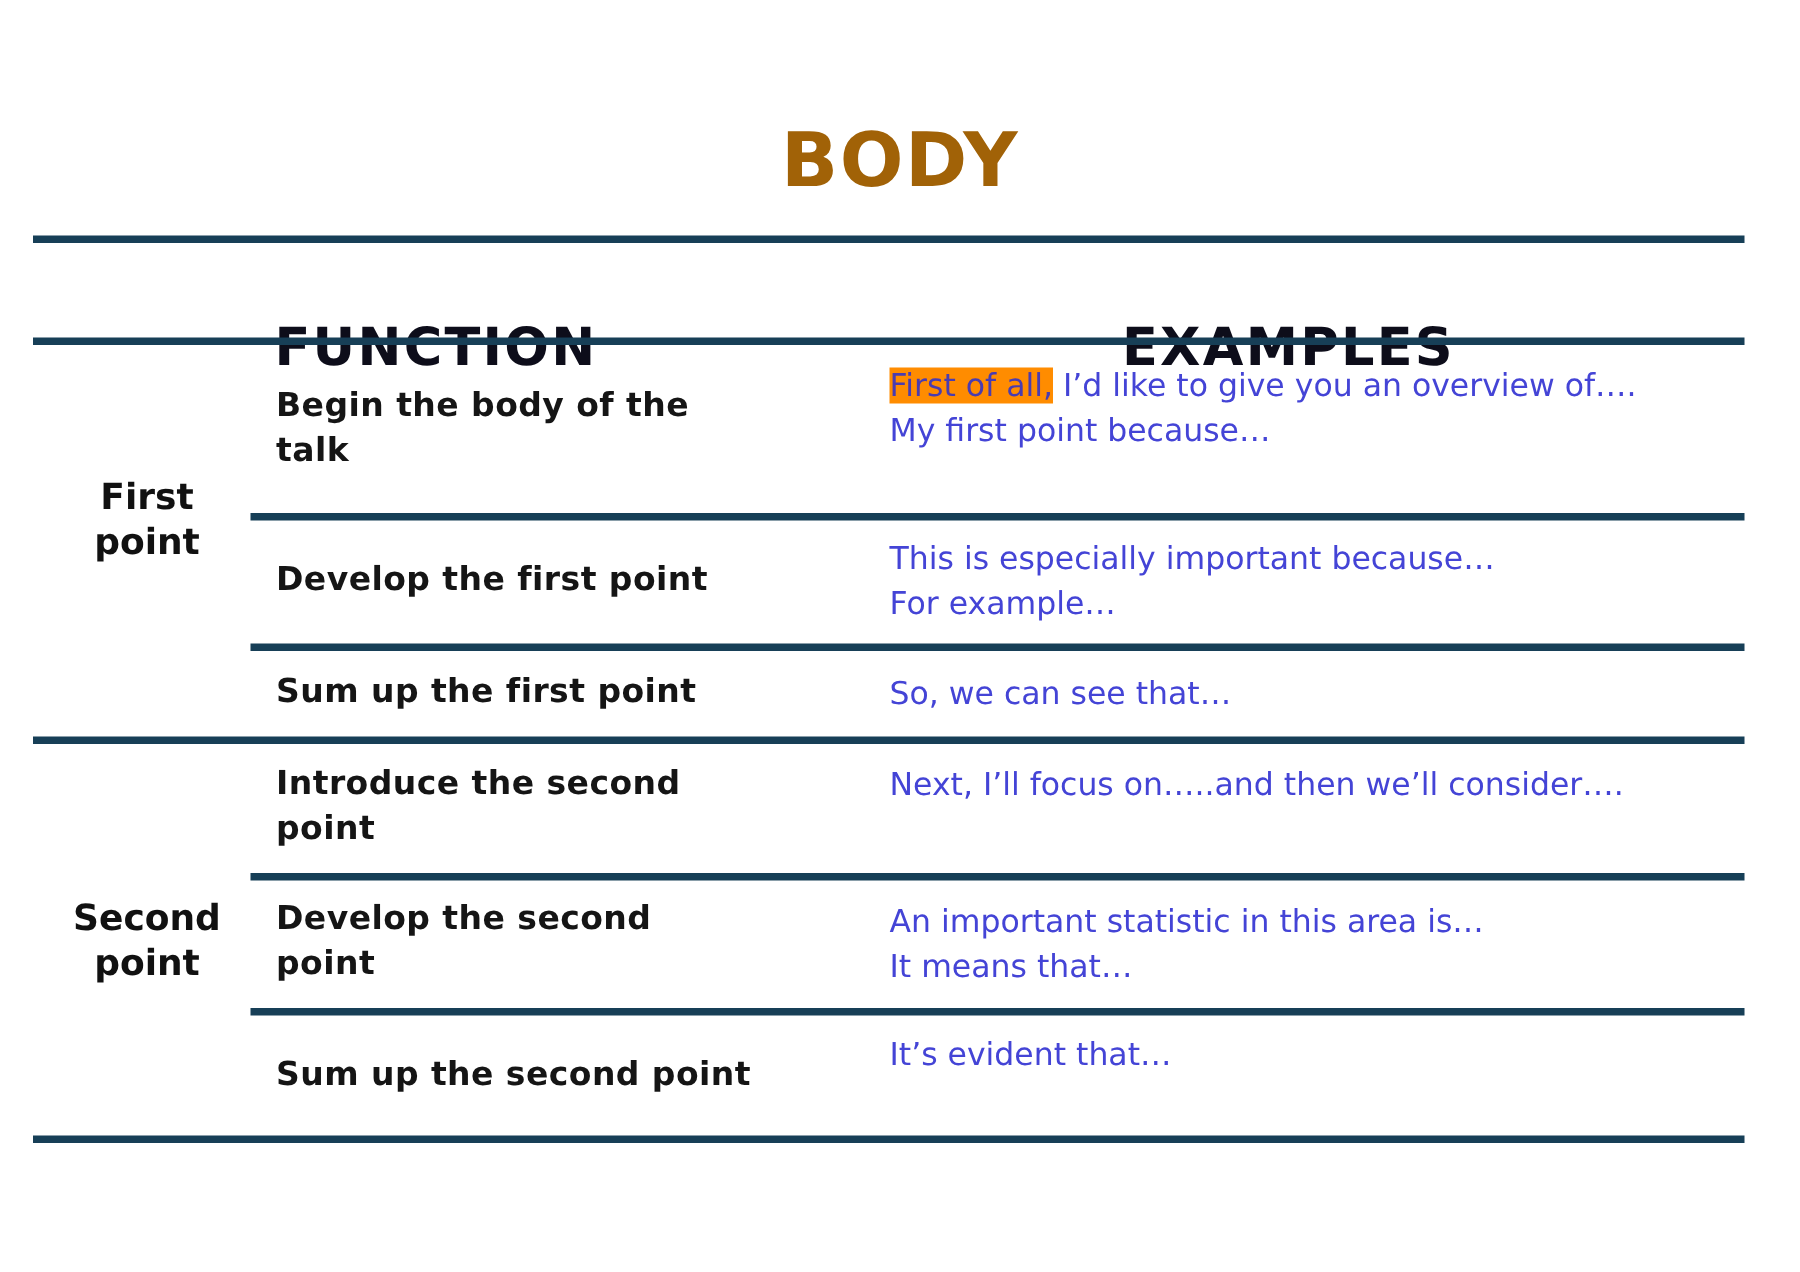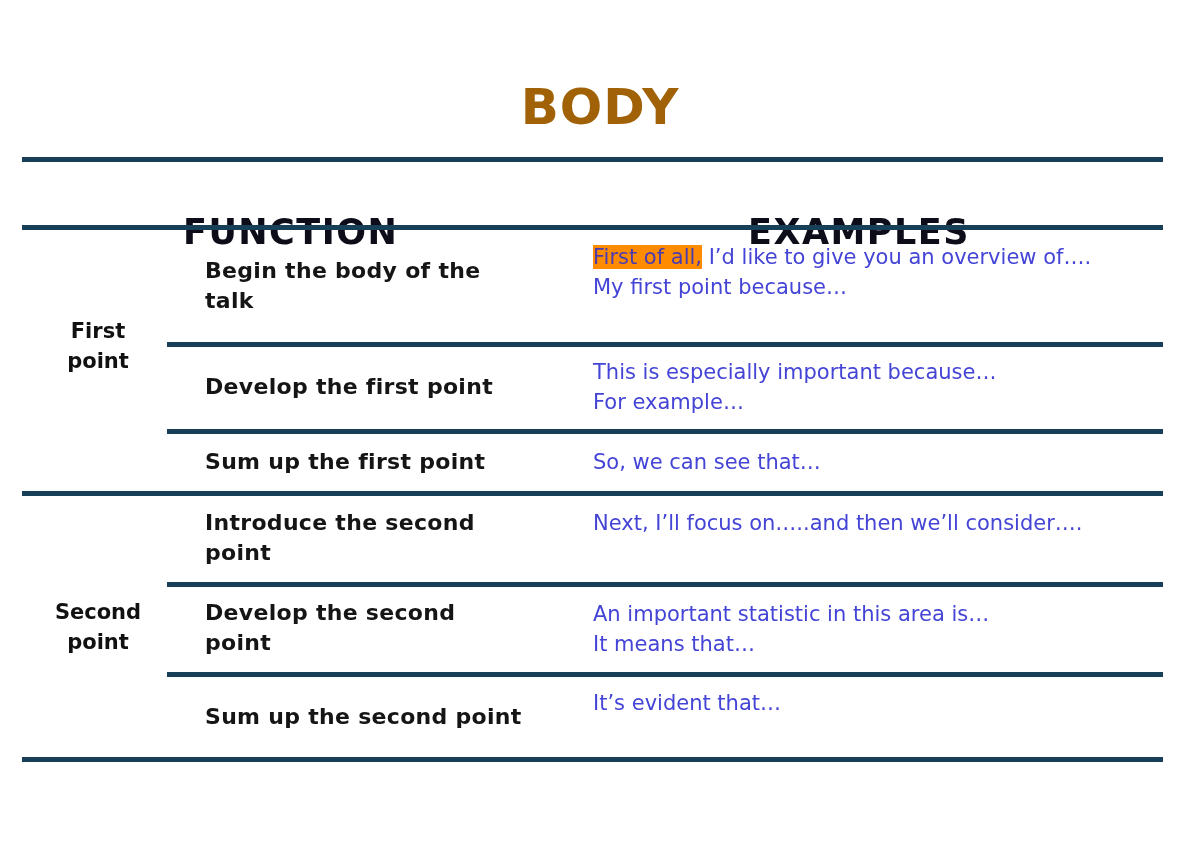--- a/index.html
+++ b/index.html
@@ -2,22 +2,22 @@
 <html><head>
 <meta charset="utf-8">
 <style>
   html, body { margin: 0; padding: 0; background: #ffffff; }
   body { width: 1200px; height: 848px; position: relative; overflow: hidden; font-family: "DejaVu Sans", sans-serif; }
   .title { position: absolute; left: 0; width: 1200px; top: 78px; text-align: center; font-family: "DejaVu Sans", sans-serif; font-weight: bold; font-size: 50px; color: #a16207; letter-spacing: 1px; }
   .rule { position: absolute; height: 5px; background: #173f57; }
   .rule.full { left: 22px; width: 1141px; }
   .rule.part { left: 167px; width: 996px; }
   .hdr { position: absolute; top: 176px; font-weight: bold; font-size: 35px; color: #0d0d1a; letter-spacing: 1.5px; margin-top: 36px; }
-  .group { position: absolute; left: 30px; width: 136px; text-align: center; font-weight: bold; font-size: 21px; color: #111; line-height: 30px; }
-  .func { position: absolute; left: 184px; width: 340px; font-size: 22px; font-weight: bold; color: #151515; line-height: 30px; letter-spacing: 0.3px; margin-left: 21px; }
+  .group { position: absolute; left: 30px; width: 136px; text-align: center; font-weight: bold; font-size: 24px; color: #111; line-height: 30px; }
+  .func { position: absolute; left: 184px; width: 340px; font-size: 22px; font-weight: bold; color: #151515; line-height: 30px; letter-spacing: 0.3px; }
   .ex { position: absolute; left: 545px; width: 620px; font-size: 21px; color: #4444d6; line-height: 30px; }
   .ex div { white-space: nowrap; margin-left: 48px; }
   .hl { background: #ff8c00; color: #4a3cb0; }
 </style>
 </head>
 <body>
 
 <div class="title">BODY</div>
 
 <div class="rule full" style="top:157px"></div>

